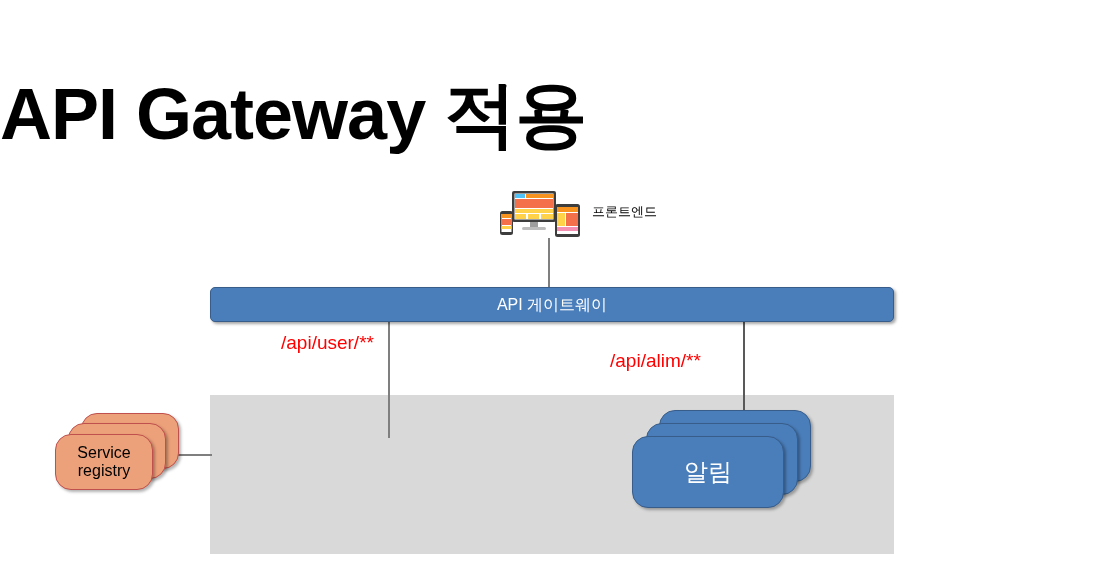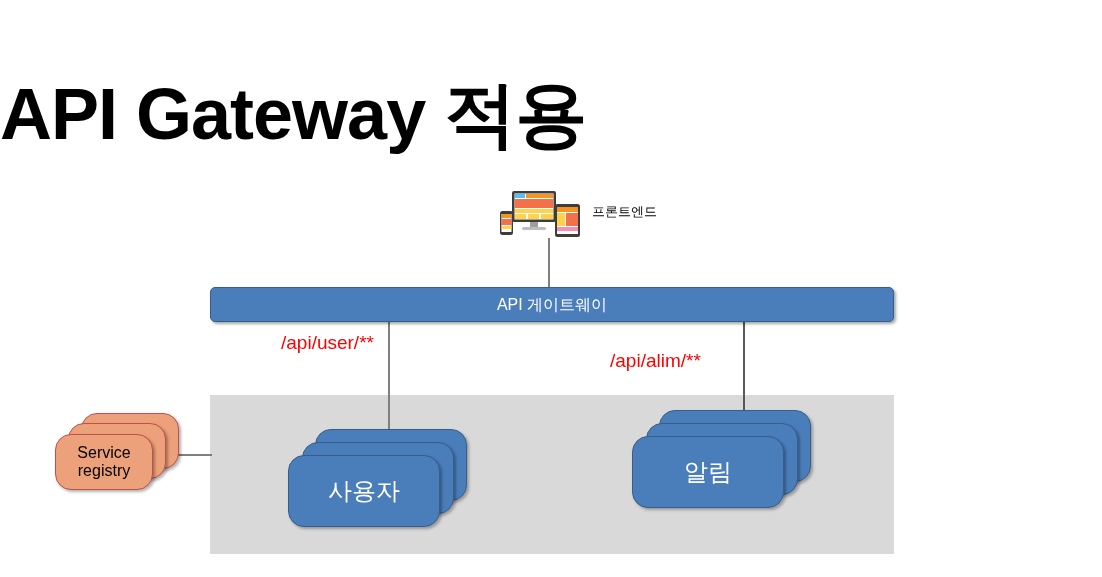--- a/index.html
+++ b/index.html
@@ -249,27 +249,20 @@
     <div class="card card-orange reg-card reg-front">
       <span class="card-label label-orange">
         <span>
           <span>Service</span><br>
           <span>registry</span>
         </span>
       </span>
     </div>
   </div>
 
-  <div class="stack svc-stack stack-user">
-    <div class="card card-blue svc-card svc-back"></div>
-    <div class="card card-blue svc-card svc-mid"></div>
-    <div class="card card-blue svc-card svc-front">
-      <span class="card-label label-blue">사용자</span>
-    </div>
-  </div>
 
   <div class="stack svc-stack stack-alim">
     <div class="card card-blue svc-card svc-back"></div>
     <div class="card card-blue svc-card svc-mid"></div>
     <div class="card card-blue svc-card svc-front">
       <span class="card-label label-blue">알림</span>
     </div>
   </div>
 
 </div>

